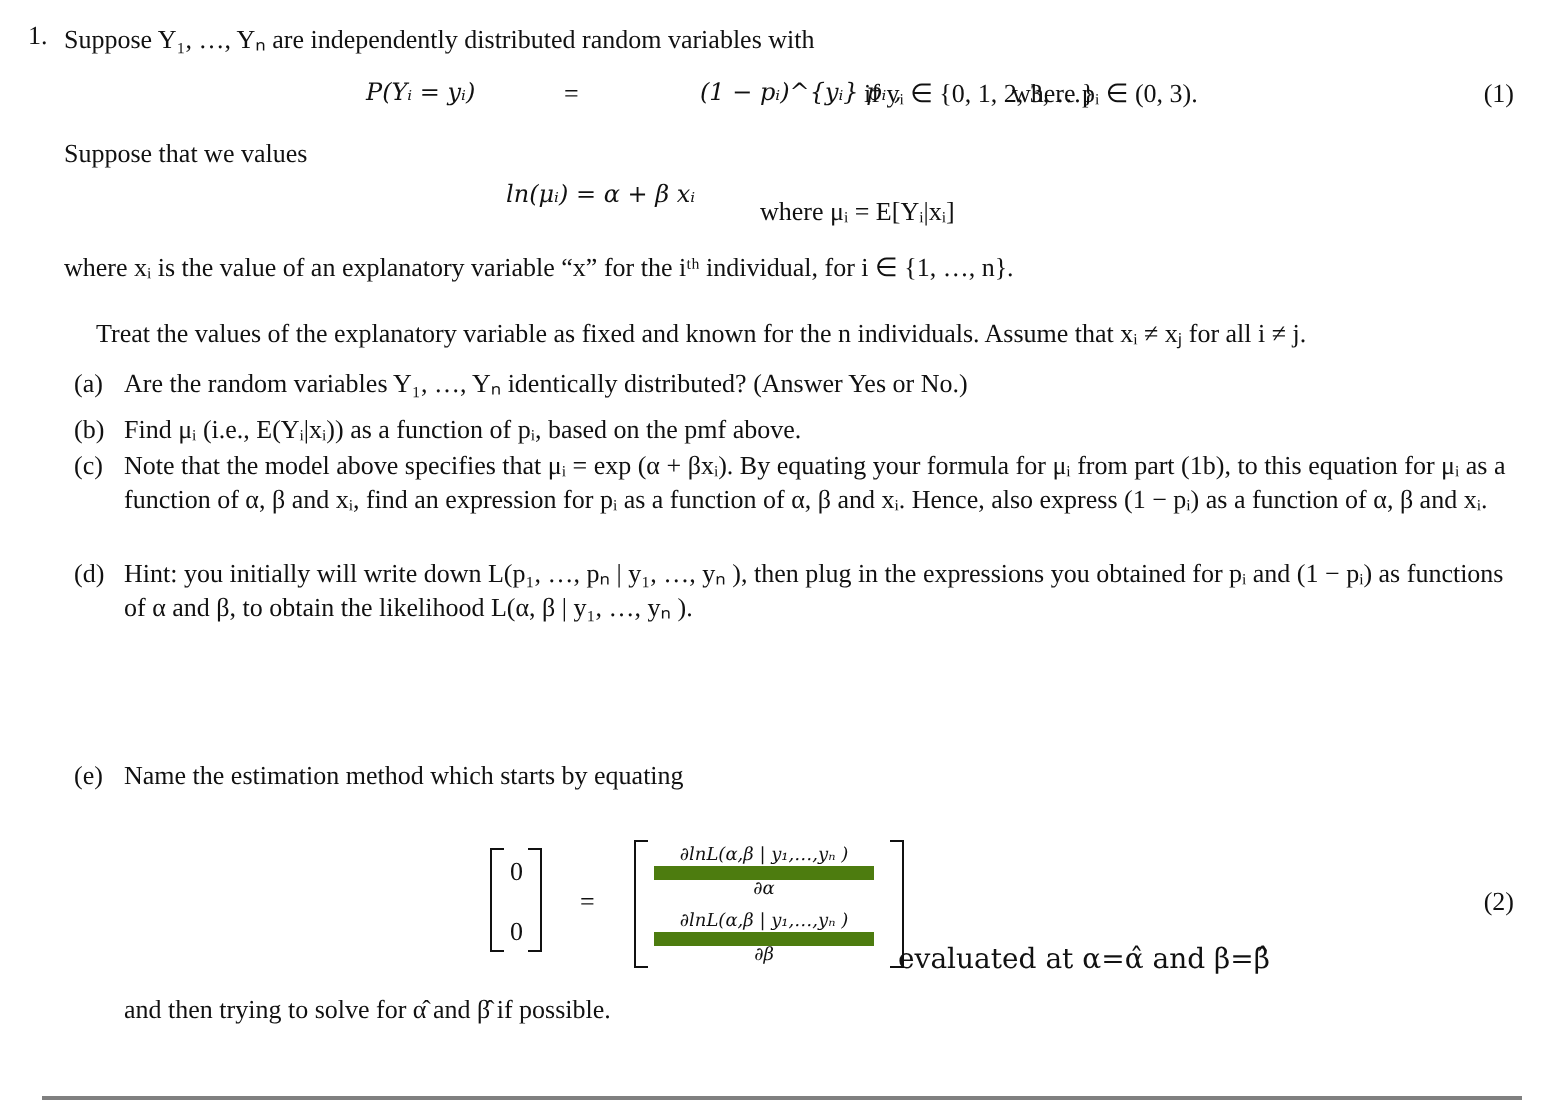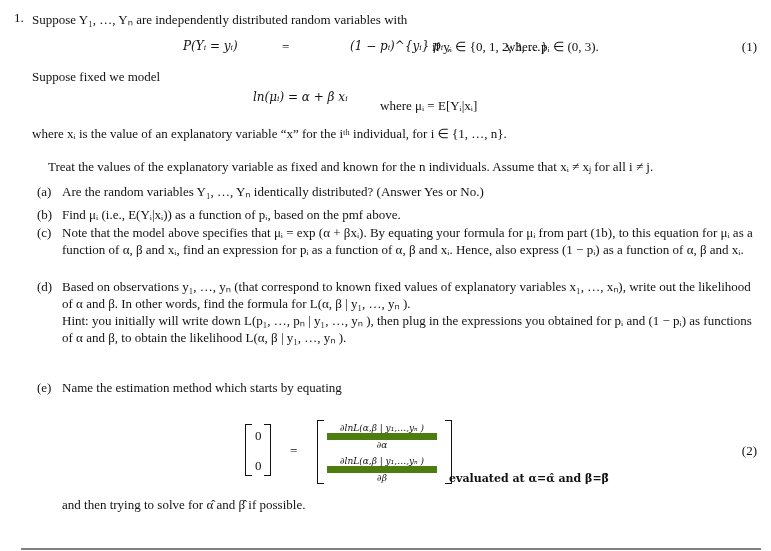--- a/index.html
+++ b/index.html
@@ -13,41 +13,41 @@
   .eqnum { position:absolute; right:14px; font-family:"Liberation Serif", serif; font-size:13px; }
   .item { position:absolute; left:37px; width:720px; line-height:19px; }
   .item .lbl { position:absolute; left:0; }
   .item .txt { display:block; margin-left:25px; white-space:normal; }
   .brk { position:absolute; border:1.4px solid #111; }
   .brk.l { border-right:none; width:6px; }
   .brk.r { border-left:none; width:6px; }
   .frac { position:absolute; text-align:center; font-size:9px; }
   .frac .num { border-bottom:7px solid #4d7c0f; padding:0 2px; font-style:italic; font-family:"DejaVu Serif", serif; }
   .frac .den { font-style:italic; font-family:"DejaVu Serif", serif; }
-  .small { font-size:11px; font-family:"DejaVu Serif", serif;font-weight:bold; }
+  .small { font-size:14px; font-family:"DejaVu Serif", serif; }
   .rule { position:absolute; left:21px; top:548px; width:740px; height:2px; background:#808080; }
 </style>
 </head>
 <body>
 
 <div>
 
   <div class="abs" style="left:14px;top:10px;">1.</div>
   <div class="abs" style="left:32px;top:10px;">Suppose Y₁, …, Yₙ are independently distributed random variables with</div>
 
   <div>
     <div class="abs m" style="left:183px;top:39px;">P(Yᵢ = yᵢ)</div>
     <div class="abs" style="left:282px;top:39px;">=</div>
     <div class="abs m" style="left:318px;top:39px;margin-left:32px;">(1 − pᵢ)^{yᵢ} pᵢ ,</div>
     <div class="abs" style="left:432px;top:39px;text-align:center;">if yᵢ ∈ {0, 1, 2, 3, …}</div>
     <div class="abs" style="left:506px;top:39px;">where pᵢ ∈ (0, 3).</div>
     <div class="eqnum" style="top:39px;">(1)</div>
   </div>
 
-  <div class="abs" style="left:32px;top:69px;">Suppose fixed we model</div>
+  <div class="abs" style="left:32px;top:69px;">Suppose that we values</div>
 
   <div>
     <div class="abs m" style="left:253px;top:90px;">ln(μᵢ) = α + β xᵢ</div>
     <div class="abs" style="left:380px;top:98px;">where μᵢ = E[Yᵢ|xᵢ]</div>
   </div>
 
   <div class="abs" style="left:32px;top:126px;">where xᵢ is the value of an explanatory variable “x” for the iᵗʰ individual, for i ∈ {1, …, n}.</div>
   <div class="abs" style="left:48px;top:157px;">Treat the values of the explanatory variable as fixed and known for the n individuals. Assume that xᵢ ≠ xⱼ for all i ≠ j.</div>
 
   <div class="item" style="top:182px;">
@@ -57,21 +57,20 @@
   <div class="item" style="top:205px;">
     <span class="lbl">(b)</span>
     <span class="txt">Find μᵢ (i.e., E(Yᵢ|xᵢ)) as a function of pᵢ, based on the pmf above.</span>
   </div>
   <div class="item" style="top:224px;line-height:17px;">
     <span class="lbl">(c)</span>
     <span class="txt">Note that the model above specifies that μᵢ = exp (α + βxᵢ). By equating your formula for μᵢ from part (1b), to this equation for μᵢ as a function of α, β and xᵢ, find an expression for pᵢ as a function of α, β and xᵢ. Hence, also express (1 − pᵢ) as a function of α, β and xᵢ.</span>
   </div>
   <div class="item" style="top:278px;line-height:17px;">
     <span class="lbl">(d)</span>
-    <span class="txt">Based on observations y₁, …, yₙ (that correspond to known fixed values of explanatory variables x₁, …, xₙ), write out the likelihood of α and β. In other words, find the formula for L(α, β | y₁, …, yₙ ).</span>
     <span class="txt" style="">Hint: you initially will write down L(p₁, …, pₙ | y₁, …, yₙ ), then plug in the expressions you obtained for pᵢ and (1 − pᵢ) as functions of α and β, to obtain the likelihood L(α, β | y₁, …, yₙ ).</span>
   </div>
   <div class="item" style="top:378px;">
     <span class="lbl">(e)</span>
     <span class="txt">Name the estimation method which starts by equating</span>
   </div>
 
   <div>
     <div class="brk l" style="left:245px;top:424px;height:50px;"></div>
     <div class="abs" style="left:255px;top:428px;">0</div>

